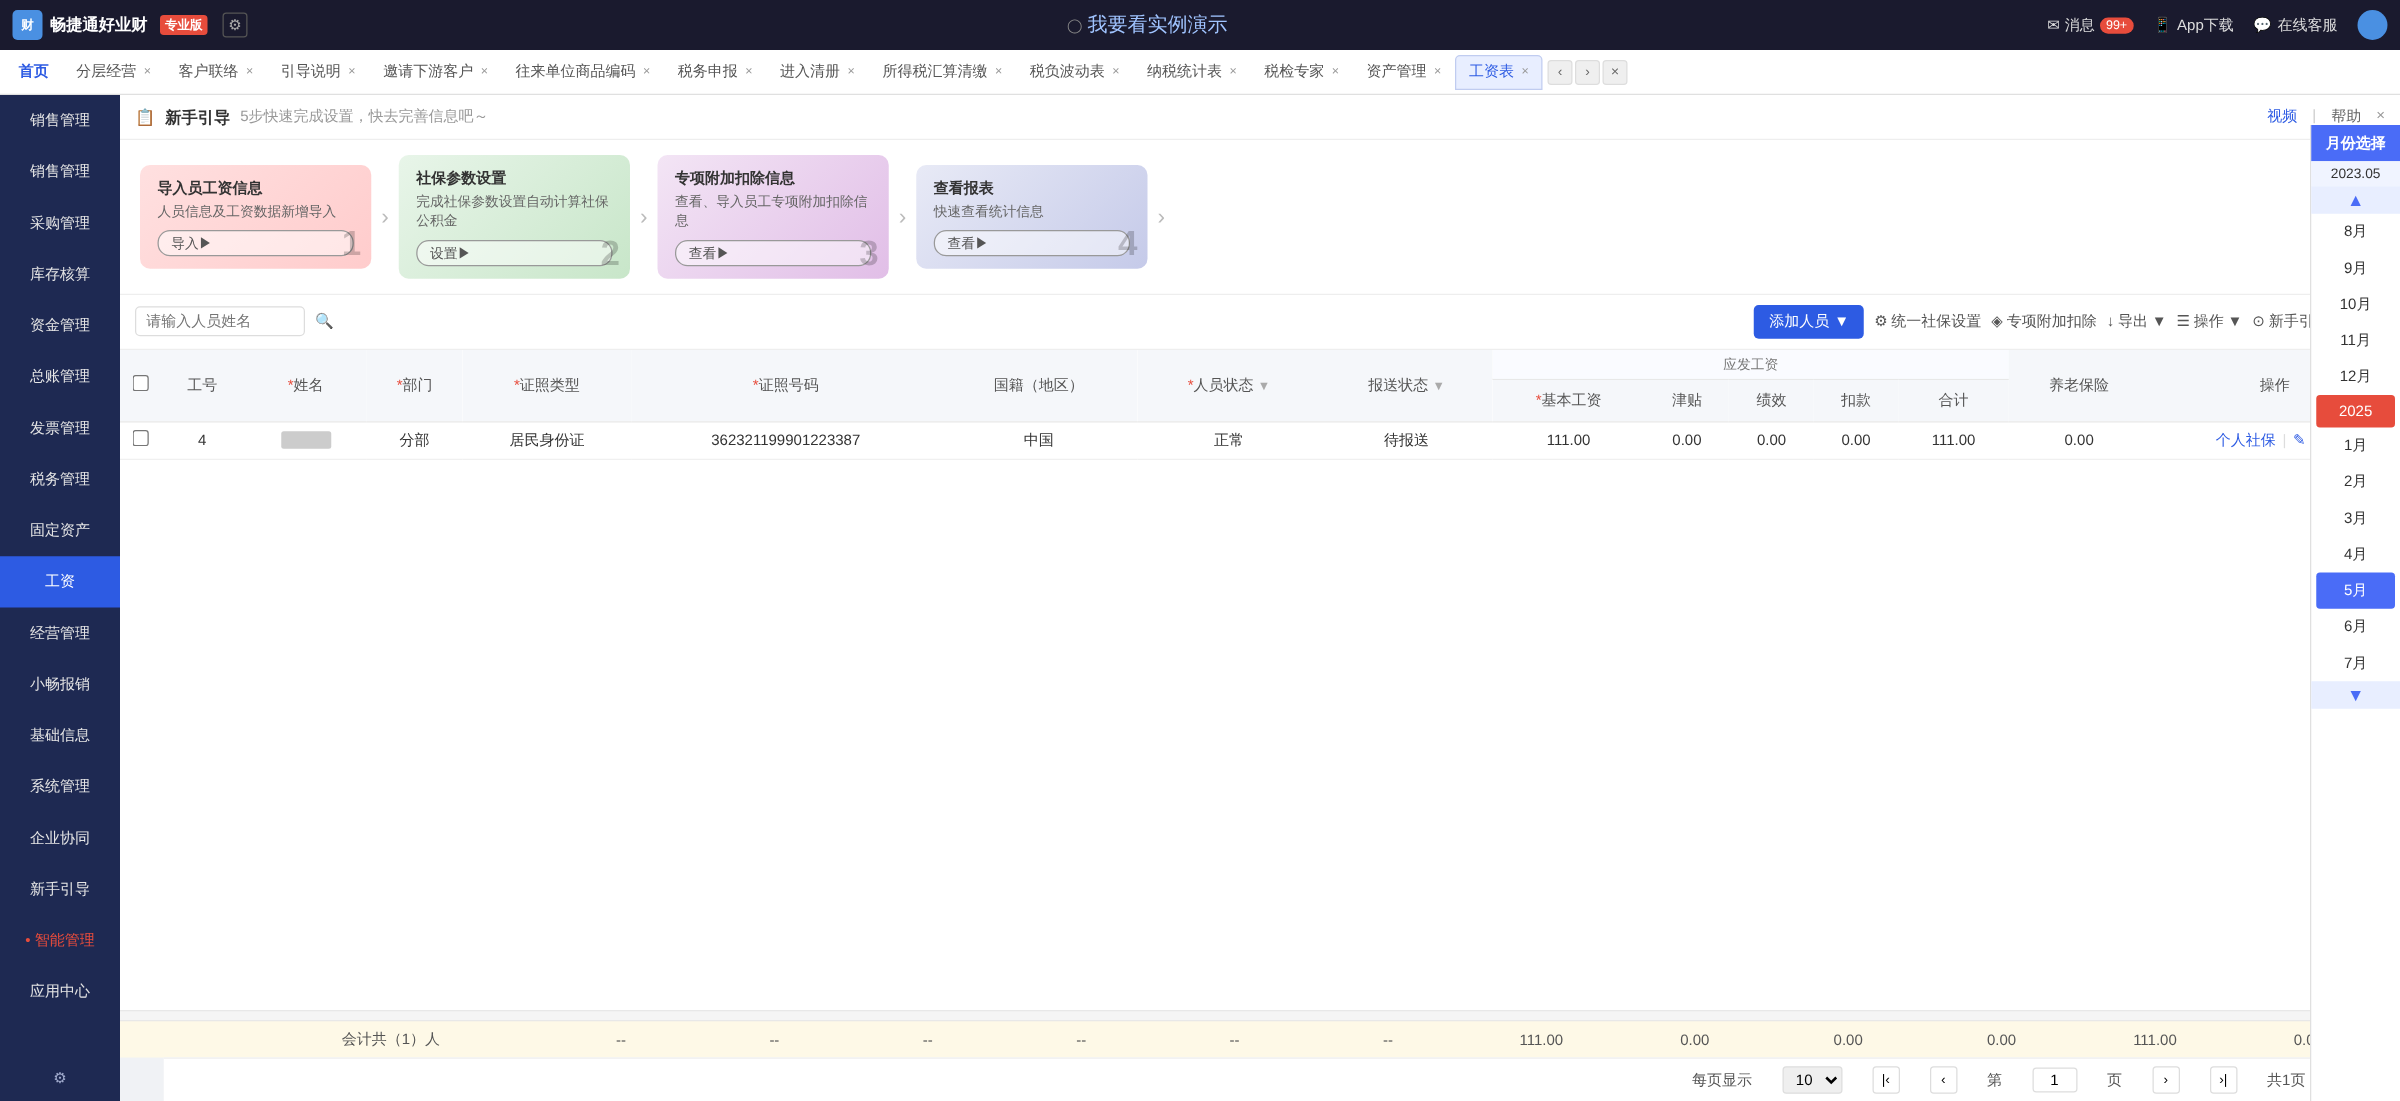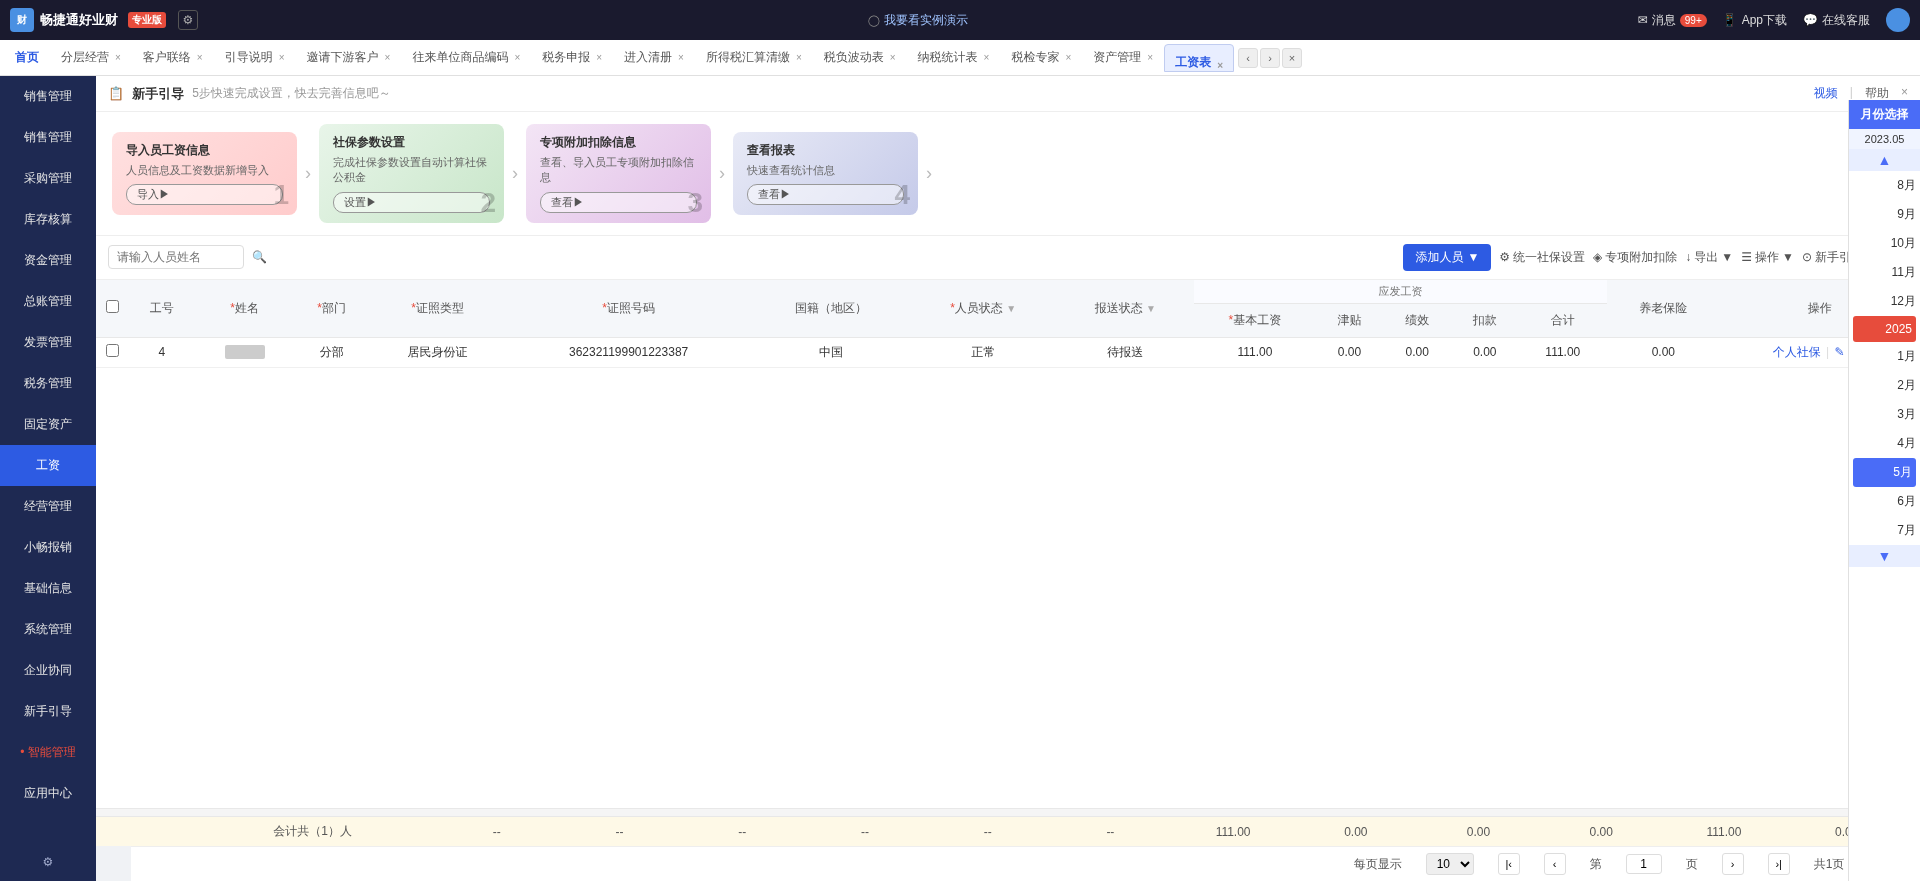--- a/index.html
+++ b/index.html
@@ -10,30 +10,30 @@
     .top-bar { height: 40px; background: #1a1a2e; display: flex; align-items: center; padding: 0 10px; flex-shrink: 0; }
     .main-area { display: flex; flex: 1; overflow: hidden; }
     .sidebar { width: 96px; background: #1e2952; color: #a0aacc; display: flex; flex-direction: column; flex-shrink: 0; }
     .content-area { flex: 1; display: flex; flex-direction: column; overflow: hidden; background: #f0f2f5; }
 
     
     .top-bar-logo { display: flex; align-items: center; gap: 6px; color: #fff; font-size: 13px; font-weight: bold; }
     .logo-icon { width: 24px; height: 24px; background: #4a90e2; border-radius: 4px; display: flex; align-items: center; justify-content: center; color: white; font-size: 10px; }
     .top-bar-tag { background: #e74c3c; color: white; font-size: 10px; border-radius: 3px; padding: 1px 4px; margin-left: 4px; }
     .top-bar-center { flex: 1; display: flex; align-items: center; justify-content: center; gap: 4px; }
-    .demo-btn { color: #a0c4ff; font-size: 12px; display: flex; align-items: center; gap: 4px; cursor: pointer; }
+    .demo-btn { color: #a0c4ff; font-size: 16px; display: flex; align-items: center; gap: 4px; cursor: pointer; }
     .top-bar-right { display: flex; align-items: center; gap: 16px; color: #ccc; font-size: 12px; }
     .top-bar-right-item { display: flex; align-items: center; gap: 4px; cursor: pointer; color: #ddd; }
     .badge { background: #e74c3c; color: white; border-radius: 8px; padding: 1px 5px; font-size: 10px; min-width: 16px; text-align: center; }
     .avatar { width: 24px; height: 24px; background: #4a90e2; border-radius: 50%; }
 
     
     .tab-bar { height: 36px; background: #fff; border-bottom: 1px solid #e0e0e0; display: flex; align-items: center; padding: 0 4px; overflow: hidden; flex-shrink: 0; }
     .tab-item { height: 28px; padding: 0 10px; display: flex; align-items: center; gap: 4px; font-size: 12px; color: #555; border-radius: 4px 4px 0 0; cursor: pointer; white-space: nowrap; border: 1px solid transparent; }
-    .tab-item.active { background: #e8eeff; color: #2d5be3; border-color: #c0ccf0; font-weight: bold; align-items: flex-end; }
+    .tab-item.active { background: #e8eeff; color: #2d5be3; border-color: #c0ccf0; font-weight: normal; }
     .tab-item .close-icon { color: #999; font-size: 10px; margin-left: 2px; }
     .tab-nav { display: flex; align-items: center; gap: 2px; margin-left: 4px; }
     .tab-nav-btn { width: 20px; height: 20px; display: flex; align-items: center; justify-content: center; cursor: pointer; color: #666; border: 1px solid #ddd; border-radius: 3px; font-size: 11px; }
     .home-tab { color: #2d5be3; font-weight: bold; }
 
     
     .sidebar-item { padding: 12px 4px; text-align: center; font-size: 12px; cursor: pointer; color: #e5e5e5; transition: all 0.2s; }
     .sidebar-item.active { background: #2d5be3; color: #fff; }
     .sidebar-settings { margin-top: auto; padding: 12px 4px; text-align: center; cursor: pointer; color: #a0aacc; }
 
@@ -82,21 +82,21 @@
     
     .pagination-bar { background: #fff; border-top: 1px solid #eee; padding: 6px 21px; display: flex; align-items: center; justify-content: flex-end; gap: 24px; font-size: 12px; color: #555; flex-shrink: 0; margin-left: 35px; }
     .page-select { border: 1px solid #ddd; border-radius: 3px; padding: 2px 6px; font-size: 12px; }
     .page-btn { width: 22px; height: 22px; border: 1px solid #ddd; border-radius: 3px; background: #fff; cursor: pointer; display: flex; align-items: center; justify-content: center; font-size: 11px; }
     .page-input { width: 36px; border: 1px solid #ddd; border-radius: 3px; padding: 2px 4px; text-align: center; font-size: 12px; }
 
     
     .month-panel { position: absolute; right: 0; top: 0; width: 72px; background: #fff; border-left: 1px solid #e0e0e0; display: flex; flex-direction: column; align-items: stretch; z-index: 100; height: 100%; margin-top: 24px; }
     .month-panel-header { background: #4a6cf7; color: #fff; text-align: center; padding: 6px 4px; font-size: 12px; font-weight: bold; }
     .month-nav-btn { background: #e8eeff; border: none; cursor: pointer; padding: 3px; text-align: center; font-size: 14px; color: #4a6cf7; }
-    .month-item { padding: 6px 4px; text-align: right; font-size: 12px; cursor: pointer; color: #333; }
+    .month-item { padding: 6px 4px; text-align: center; font-size: 12px; cursor: pointer; color: #333; }
     .month-item.active { background: #4a6cf7; color: #fff; border-radius: 3px; margin: 0 4px; }
     .month-item.year-badge { background: #e74c3c; color: #fff; border-radius: 3px; margin: 0 4px; }
     .content-relative { position: relative; display: flex; flex-direction: column; flex: 1; overflow: hidden; }
 
     .scrollbar-area { background: #f5f5f5; height: 8px; border-top: 1px solid #e8e8e8; }
 
     .checkbox-cell { width: 32px; }
     input[type="checkbox"] { cursor: pointer; }
 
     .op-link { color: #2d5be3; cursor: pointer; font-size: 12px; }

